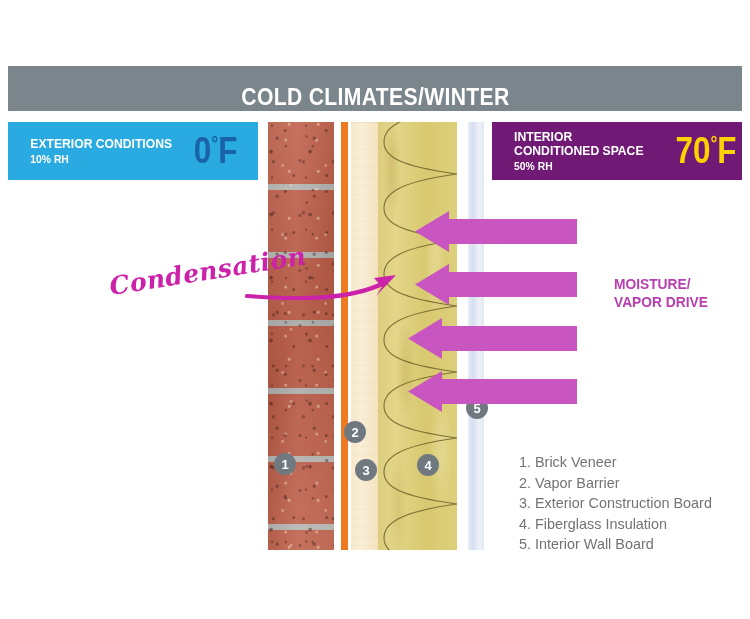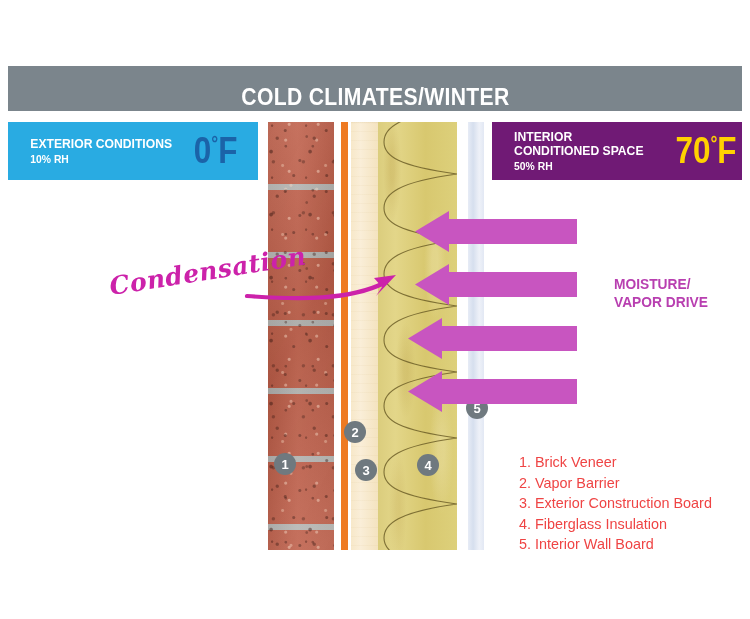--- a/index.html
+++ b/index.html
@@ -177,21 +177,21 @@
     font-weight:bold;
     transform:rotate(-9deg);
     transform-origin:left bottom;
     white-space:nowrap;
     letter-spacing:0.5px;
   }
 
   
   .legend{
     position:absolute;left:519px;top:452px;
-    color:#ef4444;
+    color:#737373;
     font-size:15px;
     line-height:1.37;
     font-family:"Liberation Sans", sans-serif;
   }
   .legend div{white-space:nowrap;transform:scaleX(0.96);transform-origin:left center;}
 </style>
 </head>
 <body>
 
 <div class="stage">

